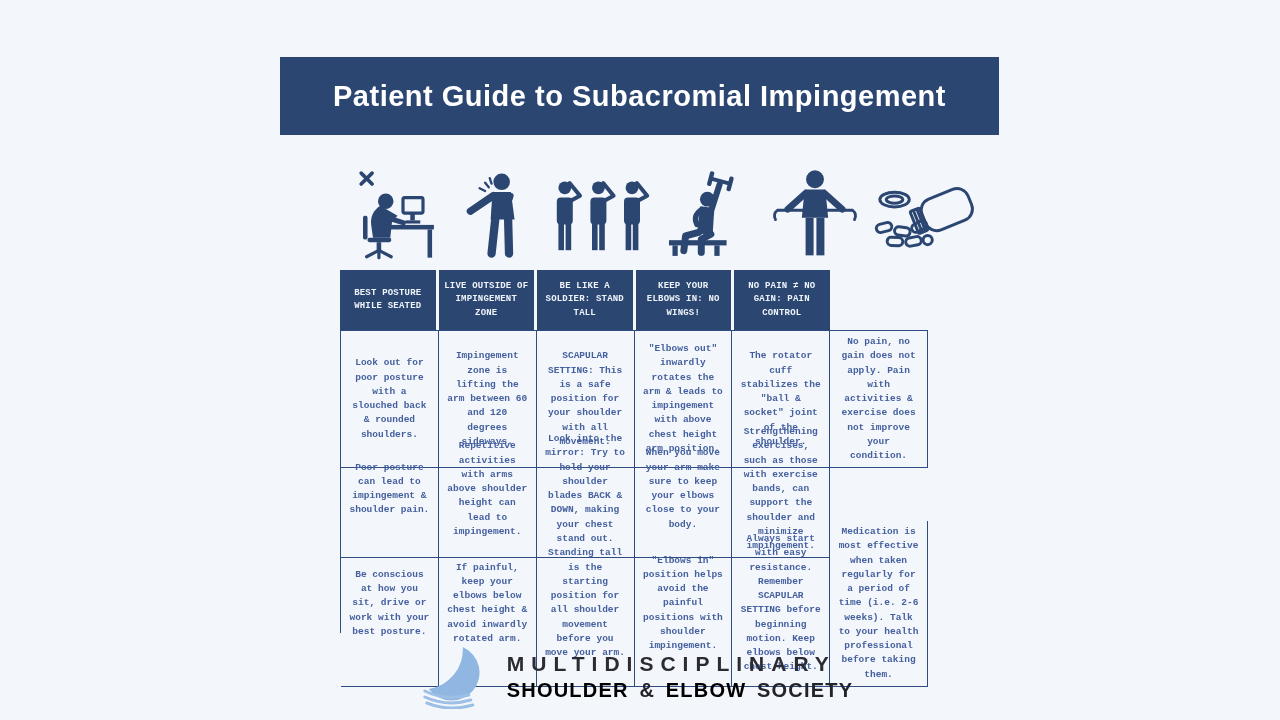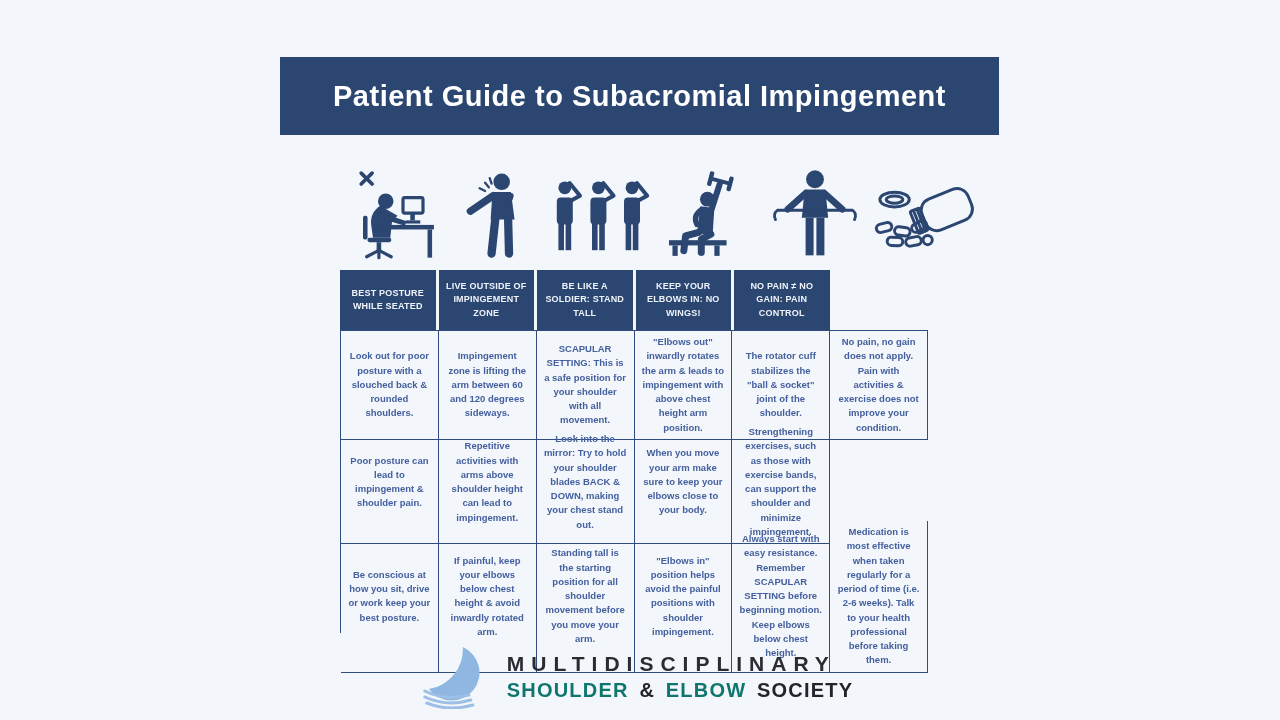--- a/index.html
+++ b/index.html
@@ -13,21 +13,21 @@
     background:#2b4671;display:flex;align-items:center;justify-content:center;
   }
   .banner h1{margin:14px;color:#ffffff;font-size:29px;font-weight:bold;letter-spacing:.5px;}
   
   .icons{
     position:absolute;left:340px;top:154px;width:640px;height:112px;
     display:grid;grid-template-columns:repeat(6,1fr);
   }
   .icon-cell{display:flex;align-items:flex-end;justify-content:center;padding-bottom:2px;}
   
-  .ptable{position:absolute;left:340px;top:270px;width:588px;}
+  .ptable{position:absolute;left:340px;top:270px;width:588px;font-family:Liberation Mono, monospace;}
   .thead{display:grid;grid-template-columns:repeat(6,1fr);gap:3px;}
   .th{
     background:#2b4671;height:60px;box-sizing:border-box;padding:2px 5px;
     display:flex;align-items:center;justify-content:center;text-align:center;
     color:#eef3fa;font-size:9px;font-weight:bold;line-height:1.45;letter-spacing:.2px;
   }
   .tbody{border-top:1.5px solid #2e4c80;border-left:1.5px solid #2e4c80;}
   .trow{display:grid;grid-template-columns:repeat(6,1fr);}
   .trow.r1{height:90px}.trow.r2{height:100px}.trow.r3{height:112px}
   .td{
@@ -37,21 +37,21 @@
     color:#44609e;font-size:9.5px;font-weight:600;line-height:1.5;
   }
   
   .logo{
     position:absolute;left:50%;top:645px;transform:translateX(-50%);
     display:flex;align-items:center;gap:12px;
   }
   .logo-text{display:flex;flex-direction:column;align-items:flex-start;}
   .logo-l1{font-size:21px;letter-spacing:7px;color:#2b2b33;font-weight:700;}
   .logo-l2{font-size:20px;letter-spacing:1.2px;font-weight:bold;color:#23232b;margin-top:3px;}
-  .logo-l2 .blue{color:#0f766e;}
+  .logo-l2 .blue{color:#000000;}
   .logo-l2 span{margin-right:4px;}
 </style>
 </head>
 <body>
 
 <div id="canvas">
 
   <div class="banner">
     <h1>Patient Guide to Subacromial Impingement</h1>
   </div>
@@ -196,21 +196,21 @@
         <div class="td">No pain, no gain does not apply. Pain with activities &amp; exercise does not improve your condition.</div>
       </div>
       <div class="trow r2">
         <div class="td">Poor posture can lead to impingement &amp; shoulder pain.</div>
         <div class="td">Repetitive activities with arms above shoulder height can lead to impingement.</div>
         <div class="td">Look into the mirror: Try to hold your shoulder blades BACK &amp; DOWN, making your chest stand out.</div>
         <div class="td">When you move your arm make sure to keep your elbows close to your body.</div>
         <div class="td">Strengthening exercises, such as those with exercise bands, can support the shoulder and minimize impingement.</div>
       </div>
       <div class="trow r3">
-        <div class="td">Be conscious at how you sit, drive or work keep your best posture.</div>
+        <div class="td">Be conscious at how you sit, drive or work with your best posture.</div>
         <div class="td">If painful, keep your elbows below chest height &amp; avoid inwardly rotated arm.</div>
         <div class="td">Standing tall is the starting position for all shoulder movement before you move your arm.</div>
         <div class="td">"Elbows in" position helps avoid the painful positions with shoulder impingement.</div>
         <div class="td">Always start with easy resistance. Remember SCAPULAR SETTING before beginning motion. Keep elbows below chest height.</div>
         <div class="td">Medication is most effective when taken regularly for a period of time (i.e. 2-6 weeks). Talk to your health professional before taking them.</div>
       </div>
     </div>
   </div>
 
   <div class="logo">

